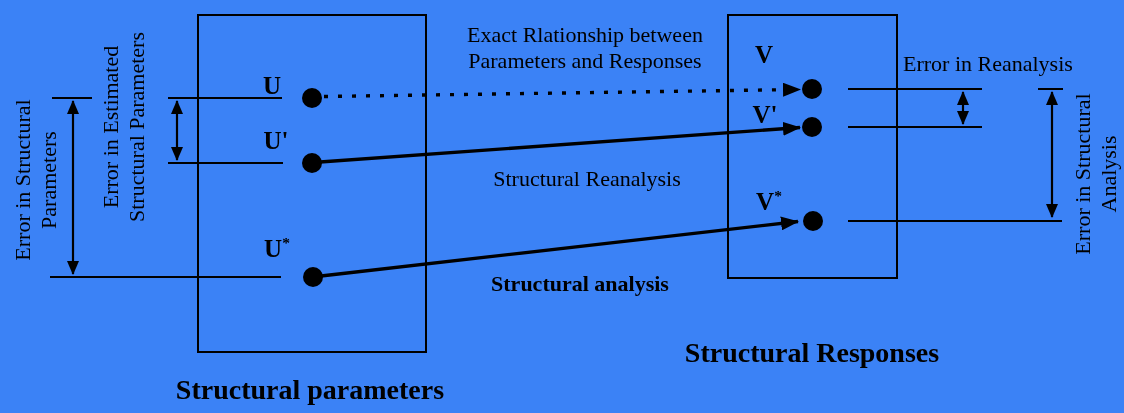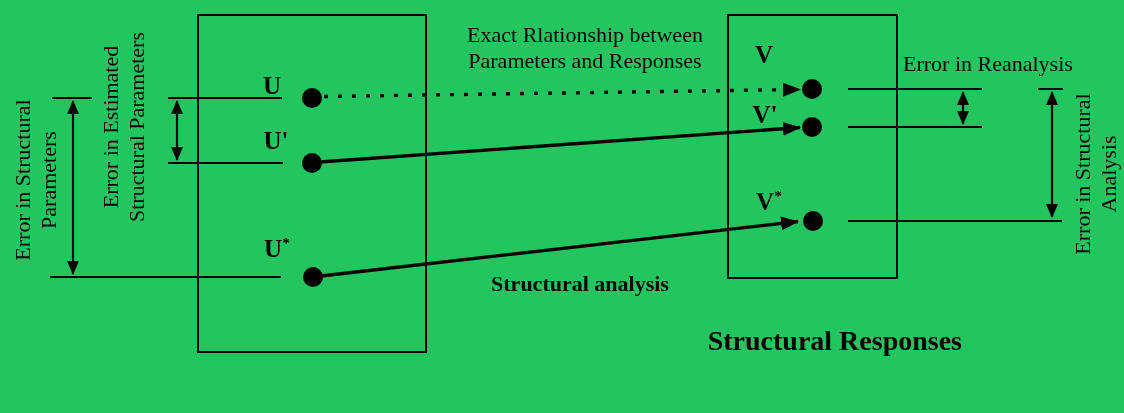--- a/index.html
+++ b/index.html
@@ -1,19 +1,19 @@
 <!DOCTYPE html>
 <html><head>
 <meta charset="utf-8">
 <style>
   html,body{margin:0;padding:0;background:#fff;}
   #stage{
     position:relative;
     width:1124px;height:413px;
-    background:#22c55e;
+    background:#3b82f6;
     overflow:hidden;
     font-family:"Liberation Serif", serif;
     color:#000;
   }
   #wires{position:absolute;left:0;top:0;}
   .t{
     position:absolute;
     font-family:"Liberation Serif", serif;
     color:#000;
     white-space:pre-line;
@@ -81,20 +81,21 @@
     <line x1="848" y1="221" x2="1062" y2="221" stroke="#000" stroke-width="2"></line>
 
     <line x1="73" y1="101" x2="73" y2="274" stroke="#000" stroke-width="2.2" marker-start="url(#ah2)" marker-end="url(#ah2)"></line>
     <line x1="177" y1="101" x2="177" y2="160" stroke="#000" stroke-width="2.2" marker-start="url(#ah2)" marker-end="url(#ah2)"></line>
     <line x1="963" y1="92" x2="963" y2="124" stroke="#000" stroke-width="2.2" marker-start="url(#ah2)" marker-end="url(#ah2)"></line>
     <line x1="1052" y1="92" x2="1052" y2="217" stroke="#000" stroke-width="2.2" marker-start="url(#ah2)" marker-end="url(#ah2)"></line>
   </svg>
 
   <div class="t" style="left:435px;top:22px;width:300px;">Exact Rlationship between
 Parameters and Responses</div>
+  <div class="t" style="left:457px;top:166px;width:260px;">Structural Reanalysis</div>
   <div class="t" style="left:450px;top:271px;width:260px;font-weight:bold;">Structural analysis</div>
 
   <div class="t" style="left:903px;top:51px;width:230px;text-align:left;">Error in Reanalysis</div>
 
   <div class="t rot" style="left:-74px;top:154px;width:220px;">Error in Structural
 Parameters</div>
   <div class="t rot" style="left:14px;top:101px;width:220px;">Error in Estimated
 Structural Parameters</div>
   <div class="t rot" style="left:996px;top:148px;width:200px;">Error in Structural
 Analysis</div>
@@ -111,15 +112,16 @@
   <div class="node-label" style="left:734px;top:36px;">
     <span>V</span><sup></sup>
   </div>
   <div class="node-label" style="left:735px;top:96px;">
     <span>V'</span><sup></sup>
   </div>
   <div class="node-label" style="left:739px;top:183px;">
     <span>V</span><sup>*</sup>
   </div>
 
-  <div class="title" style="left:662px;top:326px;text-align:right;">Structural Responses</div>
+  <div class="title" style="left:160px;top:375px;">Structural parameters</div>
+  <div class="title" style="left:662px;top:338px;">Structural Responses</div>
 
 </div>
 
 </body></html>

